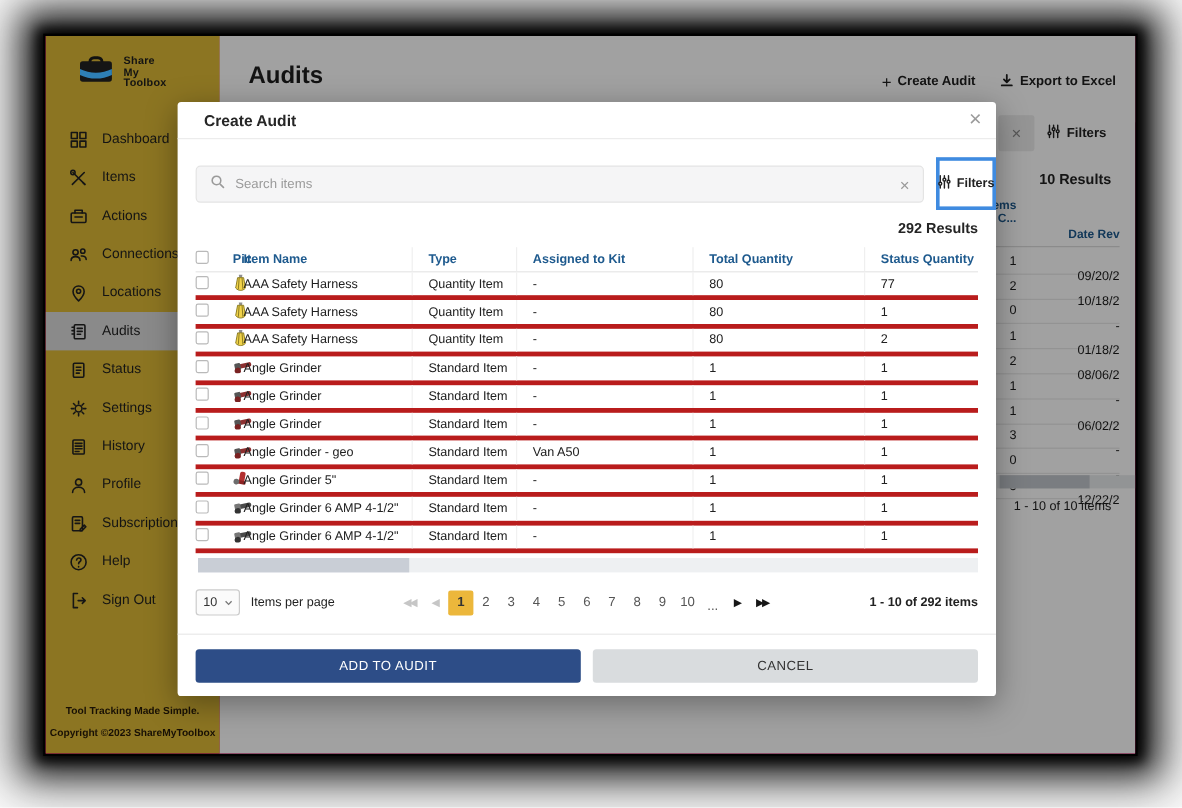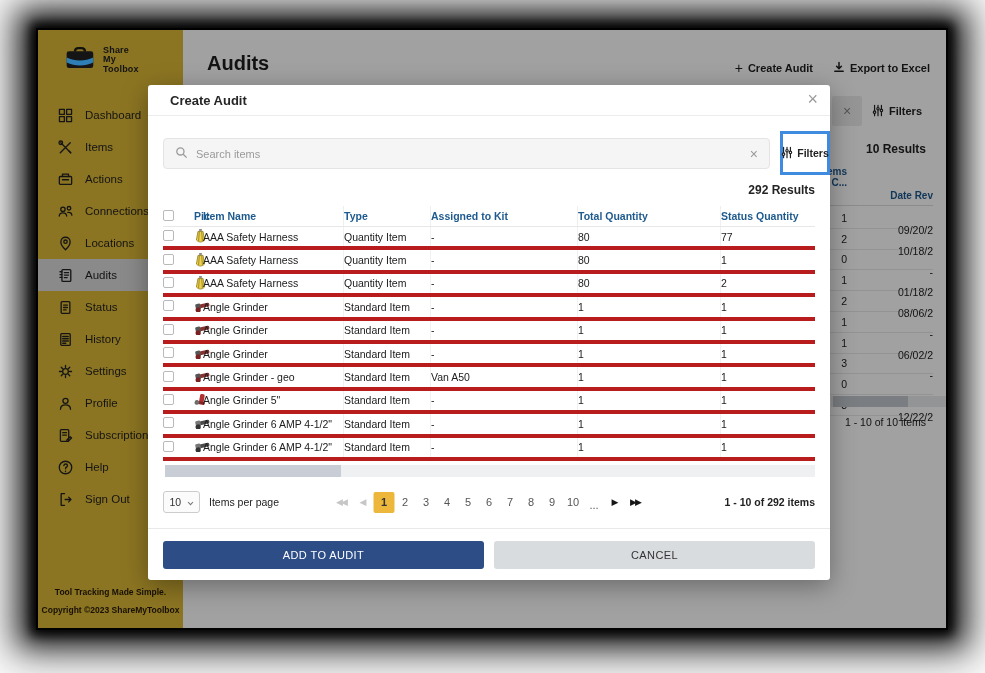--- a/index.html
+++ b/index.html
@@ -71,21 +71,21 @@
   .mrow{display:flex;align-items:center;height:23.4px;border-bottom:4px solid #b91c1c;}
   .mrow.mhead{height:21px;font-weight:700;color:var(--hblue);border-bottom:1px solid #e7e7e7;}
   .c-cb{width:20px;}
   .c-pic{width:20px;display:flex;align-items:center;padding-left:11px;}
   .c-name{width:140px;}
   .c-type{width:87px;}
   .c-kit{width:147px;}
   .c-total{width:143px;}
   .c-status{flex:1;}
   .mrow .c-type,.mrow .c-kit,.mrow .c-total,.mrow .c-status{border-left:1px solid #f1f1f1;
-      align-self:stretch;display:flex;align-items:center;padding-left:0;}
+      align-self:stretch;display:flex;align-items:center;padding-left:13px;}
   .mrow.mhead .c-type,.mrow.mhead .c-kit,.mrow.mhead .c-total,.mrow.mhead .c-status{border-left:1px solid #efefef;}
   .cb{width:11px;height:11px;border:1px solid #b9b9b9;border-radius:2px;background:#fff;display:inline-block;cursor:pointer;}
   .hscroll{position:absolute;left:17px;top:380px;width:650px;height:12px;background:#eef0f2;}
   .hscroll .thumb{position:absolute;left:0;top:0;width:176px;height:12px;background:#c9ced6;cursor:pointer;}
   .pager-row{position:absolute;left:15px;top:403px;width:652px;height:28px;display:flex;align-items:center;}
   .ipp-select{width:37px;height:22px;border:1px solid #ccc;border-radius:3px;background:#fbfbfb;
       display:flex;align-items:center;justify-content:space-evenly;font-size:10.5px;color:#333;cursor:pointer;}
   .ipp-select svg{stroke:#777;fill:none;stroke-width:1.3;}
   .ipp-label{margin-left:9px;font-size:10.5px;color:#222;}
   .pager{position:absolute;left:50%;transform:translateX(-50%);display:flex;align-items:center;}
@@ -189,34 +189,34 @@
             <svg viewBox="0 0 18 18">
               <rect x="4.4" y="2.8" width="9.2" height="12.4" rx="1"></rect>
               <path d="M7 6.4h4M7 9h4M7 11.6h2.6"></path>
             </svg>
           </span>
           <span>Status</span>
         </div>
         <div class="nav-item">
           <span class="nicon">
             <svg viewBox="0 0 18 18">
+              <circle cx="9" cy="9" r="3"></circle>
+              <path d="M9 2.6v2.1M9 13.3v2.1M2.6 9h2.1M13.3 9h2.1M4.5 4.5l1.5 1.5M12 12l1.5 1.5M13.5 4.5 12 6M6 12l-1.5 1.5"></path>
+            </svg>
+          </span>
+          <span>Settings</span>
+        </div>
+        <div class="nav-item">
+          <span class="nicon">
+            <svg viewBox="0 0 18 18">
               <rect x="4" y="2.8" width="10" height="12.4" rx="1"></rect>
               <path d="M6 5.8h6M6 8.2h6M6 10.6h6M6 13h3.4"></path>
             </svg>
           </span>
           <span>History</span>
-        </div>
-        <div class="nav-item">
-          <span class="nicon">
-            <svg viewBox="0 0 18 18">
-              <circle cx="9" cy="9" r="3"></circle>
-              <path d="M9 2.6v2.1M9 13.3v2.1M2.6 9h2.1M13.3 9h2.1M4.5 4.5l1.5 1.5M12 12l1.5 1.5M13.5 4.5 12 6M6 12l-1.5 1.5"></path>
-            </svg>
-          </span>
-          <span>Settings</span>
         </div>
         <div class="nav-item">
           <span class="nicon">
             <svg viewBox="0 0 18 18">
               <circle cx="9" cy="6.2" r="2.7"></circle>
               <path d="M3.7 15.2c0-3 2.4-4.7 5.3-4.7s5.3 1.7 5.3 4.7"></path>
             </svg>
           </span>
           <span>Profile</span>
         </div>

